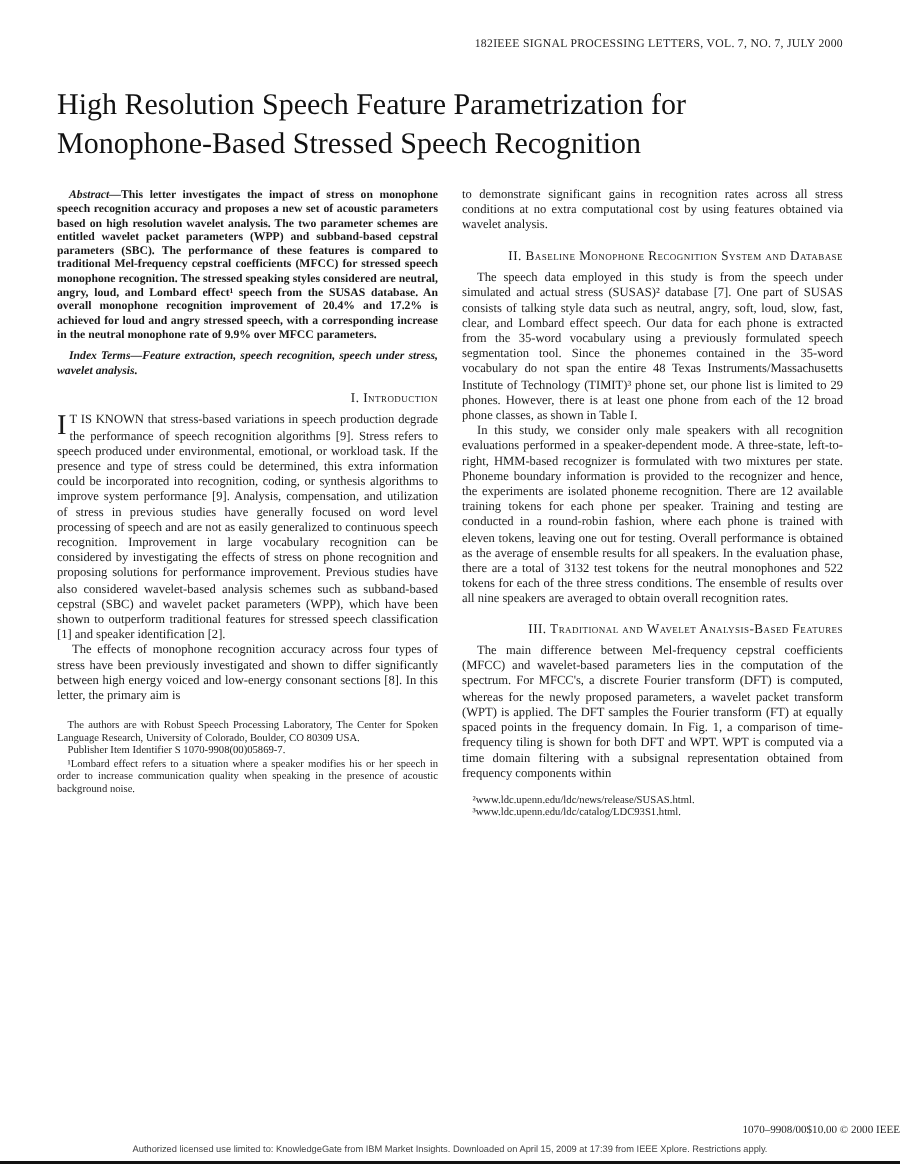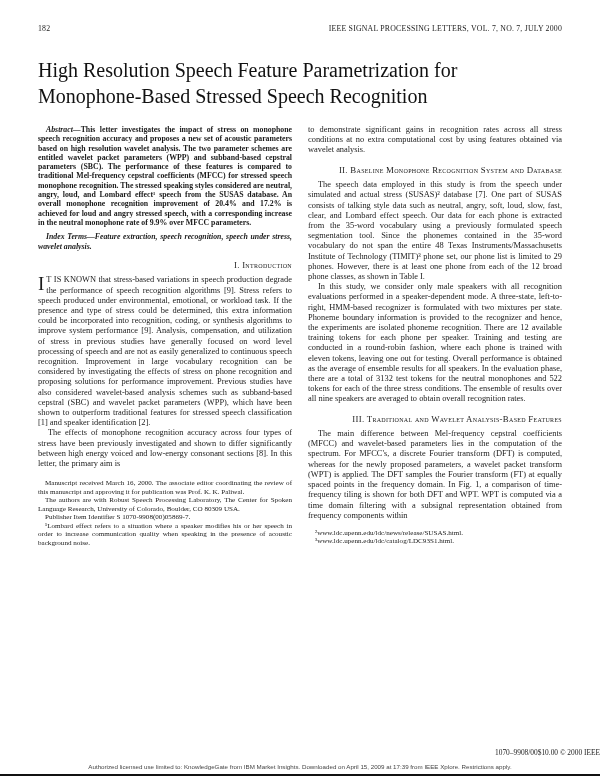--- a/index.html
+++ b/index.html
@@ -13,21 +13,21 @@
     overflow:hidden;
     box-sizing:border-box;
   }
   .page-inner{
     width:524px;
     margin:0 auto;
     padding-top:24px;
   }
   .running-head{
     display:flex;
-    justify-content:space-between;
+    justify-content:flex-end;
     font-size:7.8px;
     letter-spacing:.2px;
     color:#222;
   }
   .title{
     margin:24px 0 0 0;
     font-size:20px;
     font-weight:normal;
     line-height:26px;
     color:#111;
@@ -142,21 +142,20 @@
 
         <p class="index-terms"><span class="lead">Index Terms—</span><span>Feature extraction, speech recognition, speech under stress, wavelet analysis.</span></p>
 
         <h2 class="sec">I. Introduction</h2>
 
         <p class="body"><span class="dropcap">I</span><span>T IS KNOWN</span><span> that stress-based variations in speech production degrade the performance of speech recognition algorithms [9]. Stress refers to speech produced under environmental, emotional, or workload task. If the presence and type of stress could be determined, this extra information could be incorporated into recognition, coding, or synthesis algorithms to improve system performance [9]. Analysis, compensation, and utilization of stress in previous studies have generally focused on word level processing of speech and are not as easily generalized to continuous speech recognition. Improvement in large vocabulary recognition can be considered by investigating the effects of stress on phone recognition and proposing solutions for performance improvement. Previous studies have also considered wavelet-based analysis schemes such as subband-based cepstral (SBC) and wavelet packet parameters (WPP), which have been shown to outperform traditional features for stressed speech classification [1] and speaker identification [2].</span></p>
 
         <p class="body indent">The effects of monophone recognition accuracy across four types of stress have been previously investigated and shown to differ significantly between high energy voiced and low-energy consonant sections [8]. In this letter, the primary aim is</p>
 
         <div class="footnotes">
-          <p>Manuscript received March 16, 2000. The associate editor coordinating the review of this manuscript and approving it for publication was Prof. K. K. Paliwal.</p>
           <p>The authors are with Robust Speech Processing Laboratory, The Center for Spoken Language Research, University of Colorado, Boulder, CO 80309 USA.</p>
           <p>Publisher Item Identifier S 1070-9908(00)05869-7.</p>
           <p>¹Lombard effect refers to a situation where a speaker modifies his or her speech in order to increase communication quality when speaking in the presence of acoustic background noise.</p>
         </div>
       </div>
 
       <div class="col">
         <p class="body">to demonstrate significant gains in recognition rates across all stress conditions at no extra computational cost by using features obtained via wavelet analysis.</p>
 
         <h2 class="sec">II. Baseline Monophone Recognition System and Database</h2>

